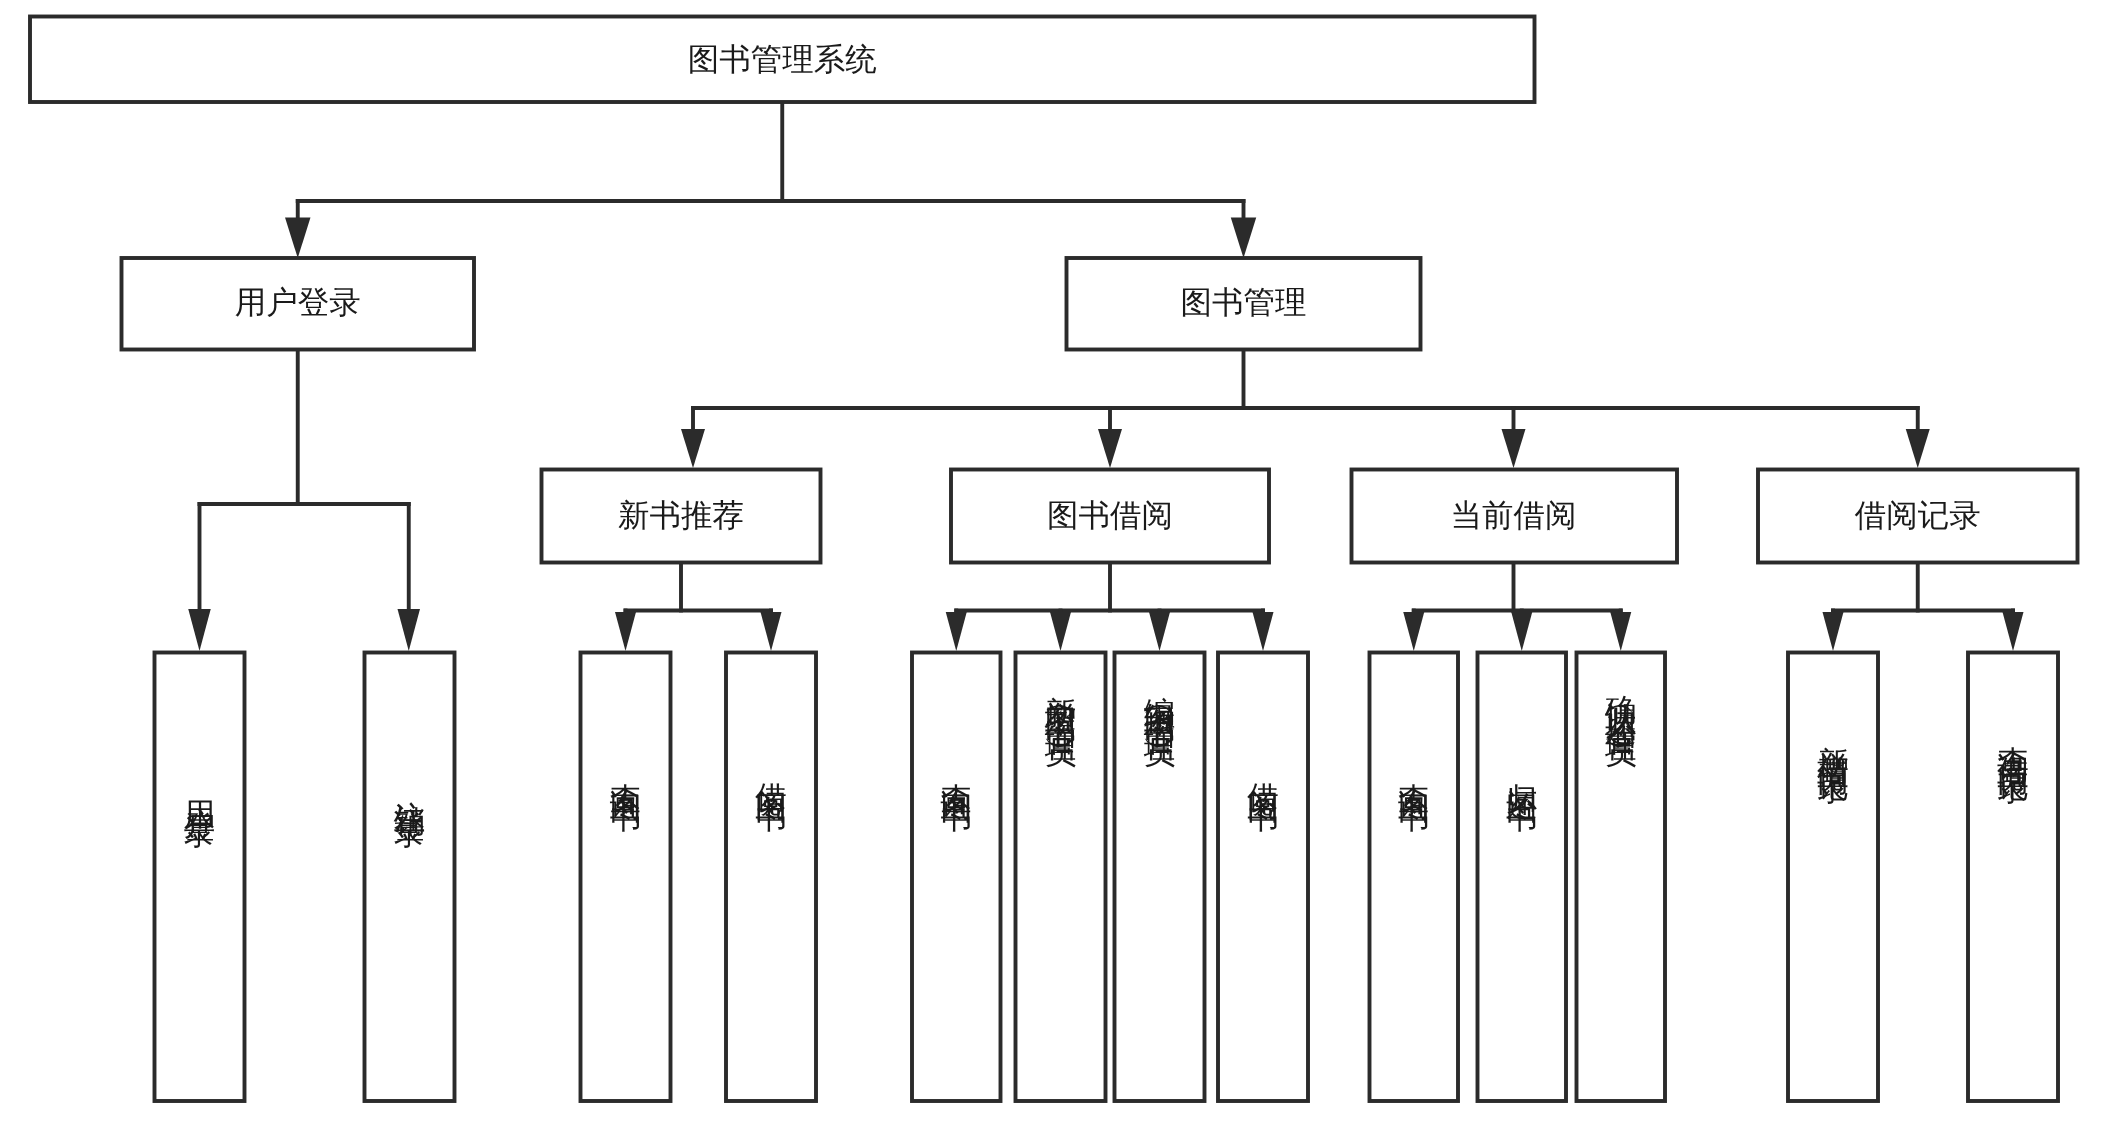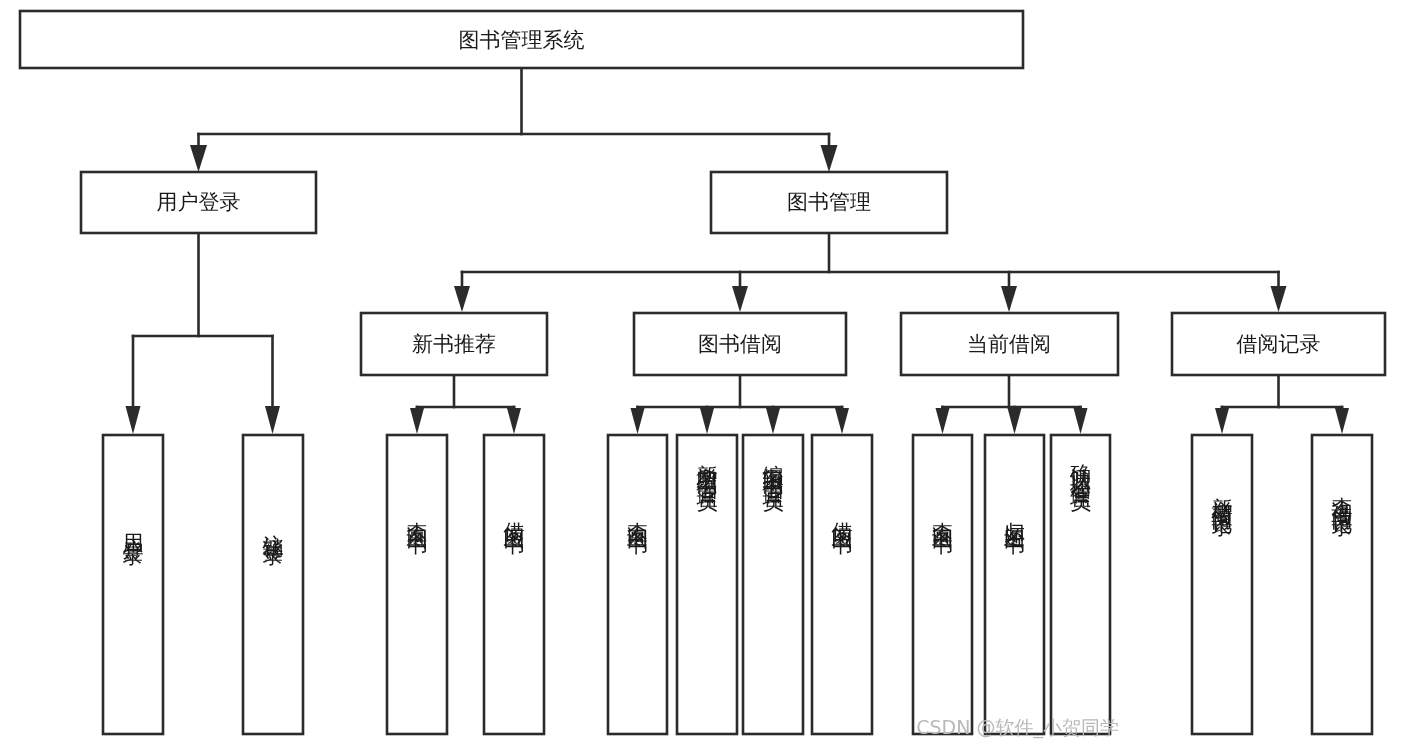--- a/index.html
+++ b/index.html
@@ -218,14 +218,13 @@
       <rect class="node-box" x="1192" y="435" width="60" height="299"></rect>
       <text class="node-label-v" x="1222" y="480" text-anchor="start">新增借阅记录</text>
     </g>
     <g>
       <rect class="node-box" x="1312" y="435" width="60" height="299"></rect>
       <text class="node-label-v" x="1342" y="480" text-anchor="start">查询借阅记录</text>
     </g>
 
   </svg>
 
-  <div class="watermark">CSDN @软件_小贺同学</div>
 </div>
 
 </body></html>

